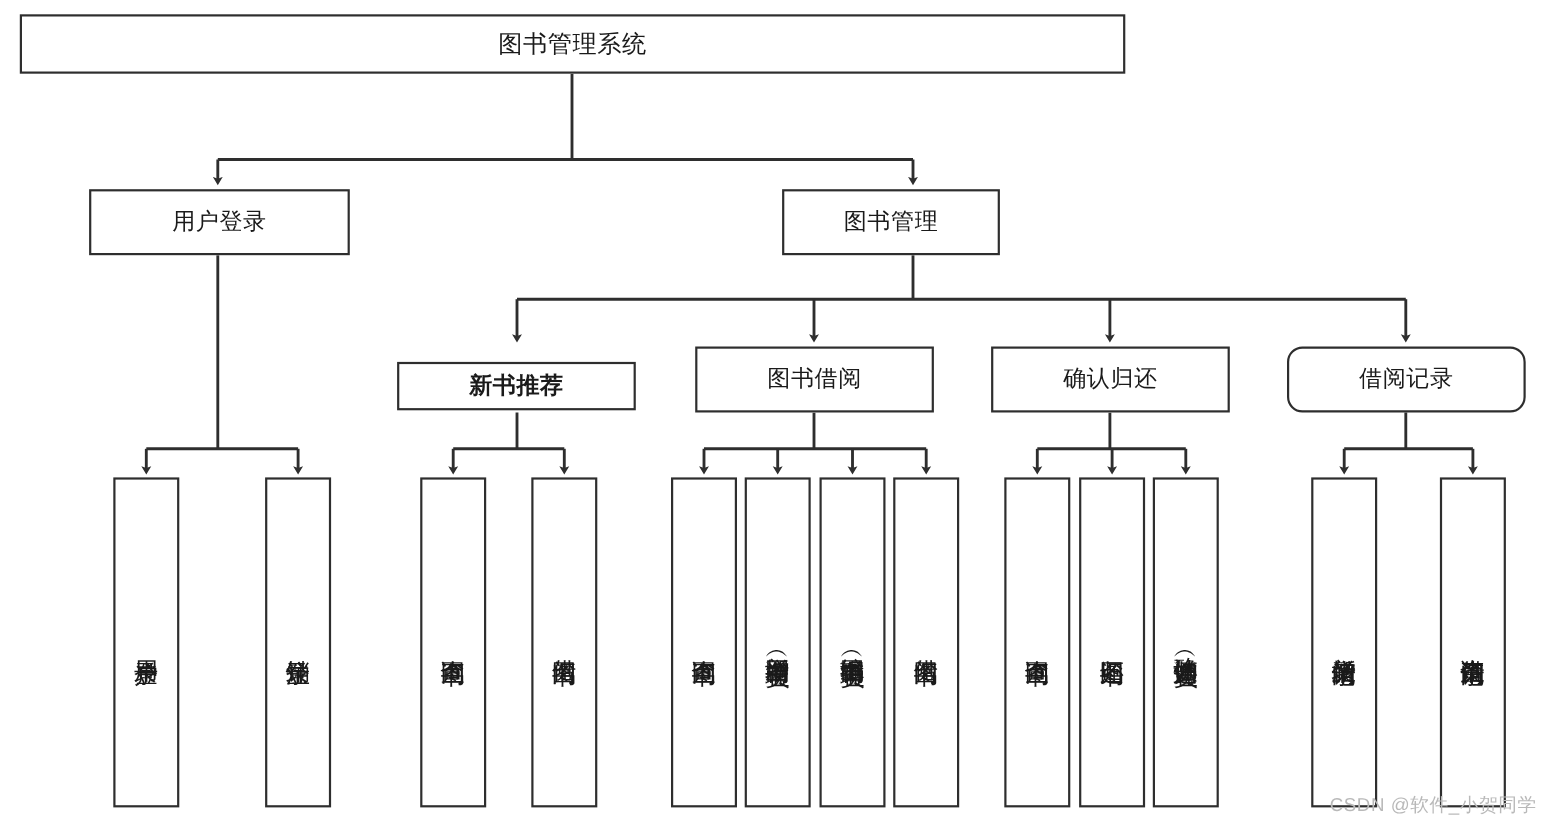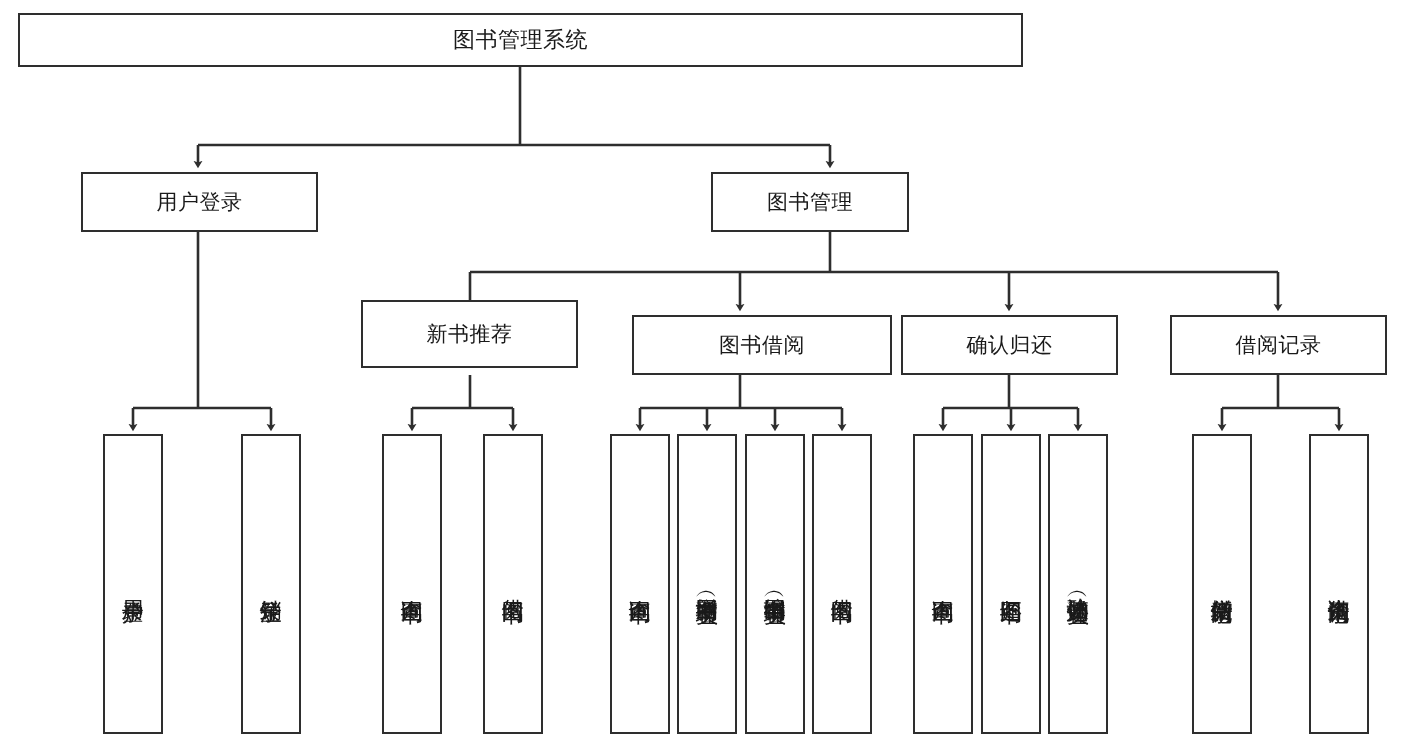--- a/index.html
+++ b/index.html
@@ -124,30 +124,30 @@
     <span class="label">图书管理系统</span>
   </div>
 
   <div class="node" style="left:81px; top:172px; width:237px; height:60px;">
     <span class="label">用户登录</span>
   </div>
   <div class="node" style="left:711px; top:172px; width:198px; height:60px;">
     <span class="label">图书管理</span>
   </div>
 
-  <div class="node" style="left:361px; top:300px; width:217px; height:68px;">
+  <div class="node" style="left:361px; top:329px; width:217px; height:44px;font-weight:bold;">
     <span class="label">新书推荐</span>
   </div>
-  <div class="node" style="left:632px; top:315px; width:260px; height:60px;">
+  <div class="node" style="left:632px; top:315px; width:217px; height:60px;">
     <span class="label">图书借阅</span>
   </div>
   <div class="node" style="left:901px; top:315px; width:217px; height:60px;">
     <span class="label">确认归还</span>
   </div>
-  <div class="node" style="left:1170px; top:315px; width:217px; height:60px;">
+  <div class="node" style="left:1170px; top:315px; width:217px; height:60px;border-radius:14px;">
     <span class="label">借阅记录</span>
   </div>
 
   <div class="node leaf" style="left:103px; top:434px; width:60px; height:300px;">
     <span class="label">用户登录</span>
   </div>
   <div class="node leaf" style="left:241px; top:434px; width:60px; height:300px;">
     <span class="label">注销登录</span>
   </div>
 
@@ -181,14 +181,15 @@
     <span class="label">确认归还（管理员）</span>
   </div>
 
   <div class="node leaf" style="left:1192px; top:434px; width:60px; height:300px;">
     <span class="label">新增借阅记录</span>
   </div>
   <div class="node leaf" style="left:1309px; top:434px; width:60px; height:300px;">
     <span class="label">查询借阅记录</span>
   </div>
 
+  <div class="watermark">CSDN @软件_小贺同学</div>
 
 </div>
 
 </body></html>

